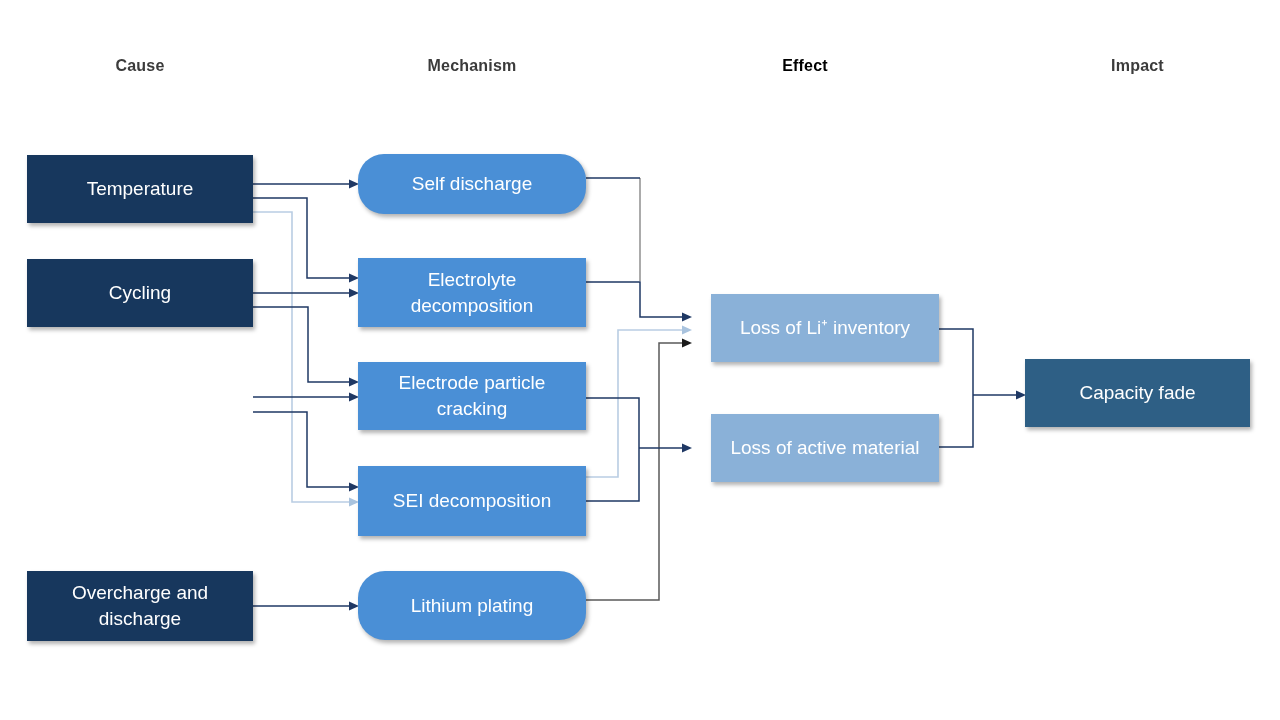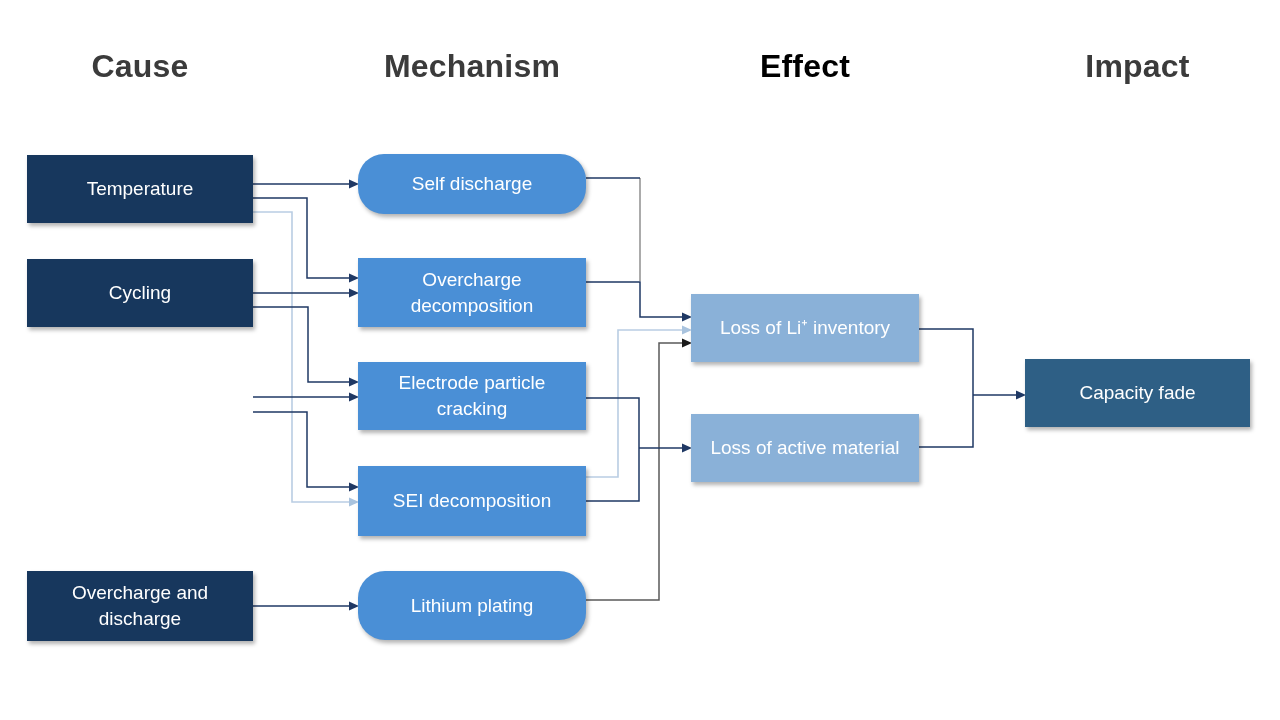--- a/index.html
+++ b/index.html
@@ -7,37 +7,37 @@
     width:1280px;height:720px;
     background:#ffffff;
     font-family:"Liberation Sans", sans-serif;
     position:relative;
     overflow:hidden;
   }
   .canvas{position:absolute;left:0;top:0;width:1280px;height:720px;}
   .col-header{
     position:absolute;top:50px;height:32px;
     display:flex;align-items:center;justify-content:center;
-    font-size:32px;font-weight:bold;color:#3b3b3b;
+    font-size:16px;font-weight:bold;color:#3b3b3b;
     letter-spacing:0.2px;
   }
   .node{
     position:absolute;
     display:flex;align-items:center;justify-content:center;
     text-align:center;
     color:#ffffff;
     font-size:19px;
     line-height:1.35;
     padding:0 14px;
     box-sizing:border-box;
     box-shadow:2px 3px 4px rgba(0,0,0,0.30);
   }
   .node.cause{background:#17375d;}
   .node.mechanism{background:#4a8fd6;}
-  .node.effect{background:#8ab1d8;}
+  .node.effect{background:#8ab1d8;margin-left:20px;}
   .node.impact{background:#2e5f85;}
   svg.connectors{position:absolute;left:0;top:0;pointer-events:none;}
 </style>
 </head>
 <body>
 
 <div class="canvas">
 
   <div class="col-header" style="left: 27px; width: 226px; color: rgb(59, 59, 59);">Cause</div>
   <div class="col-header" style="left: 358px; width: 228px; color: rgb(59, 59, 59);">Mechanism</div>
@@ -78,21 +78,21 @@
 
     <path d="M919 329 L973 329 L973 447 L919 447" fill="none" stroke="#1f3864" stroke-width="1.5"></path>
     <path d="M973 395 L1018 395" fill="none" stroke="#1f3864" stroke-width="1.5" marker-end="url(#m-navy)"></path>
   </svg>
 
   <div class="node cause" style="left: 27px; top: 155px; width: 226px; height: 68px; background: rgb(23, 55, 93); color: rgb(255, 255, 255);">Temperature</div>
   <div class="node cause" style="left: 27px; top: 259px; width: 226px; height: 68px; background: rgb(23, 55, 93); color: rgb(255, 255, 255);">Cycling</div>
   <div class="node cause" style="left: 27px; top: 571px; width: 226px; height: 70px; background: rgb(23, 55, 93); color: rgb(255, 255, 255);">Overcharge and discharge</div>
 
   <div class="node mechanism" style="left: 358px; top: 154px; width: 228px; height: 60px; background: rgb(74, 143, 214); color: rgb(255, 255, 255); border-radius: 26px;">Self discharge</div>
-  <div class="node mechanism" style="left: 358px; top: 258px; width: 228px; height: 69px; background: rgb(74, 143, 214); color: rgb(255, 255, 255);">Overcharge decomposition</div>
+  <div class="node mechanism" style="left: 358px; top: 258px; width: 228px; height: 69px; background: rgb(74, 143, 214); color: rgb(255, 255, 255);">Electrolyte decomposition</div>
   <div class="node mechanism" style="left: 358px; top: 362px; width: 228px; height: 68px; background: rgb(74, 143, 214); color: rgb(255, 255, 255);">Electrode particle cracking</div>
   <div class="node mechanism" style="left: 358px; top: 466px; width: 228px; height: 70px; background: rgb(74, 143, 214); color: rgb(255, 255, 255);">SEI decomposition</div>
   <div class="node mechanism" style="left: 358px; top: 571px; width: 228px; height: 69px; background: rgb(74, 143, 214); color: rgb(255, 255, 255); border-radius: 27px;">Lithium plating</div>
 
   <div class="node effect" style="left: 691px; top: 294px; width: 228px; height: 68px; background: rgb(138, 177, 216); color: rgb(255, 255, 255);">Loss of Li⁺ inventory</div>
   <div class="node effect" style="left: 691px; top: 414px; width: 228px; height: 68px; background: rgb(138, 177, 216); color: rgb(255, 255, 255);">Loss of active material</div>
 
   <div class="node impact" style="left: 1025px; top: 359px; width: 225px; height: 68px; background: rgb(46, 95, 133); color: rgb(255, 255, 255);">Capacity fade</div>
 
 </div>

